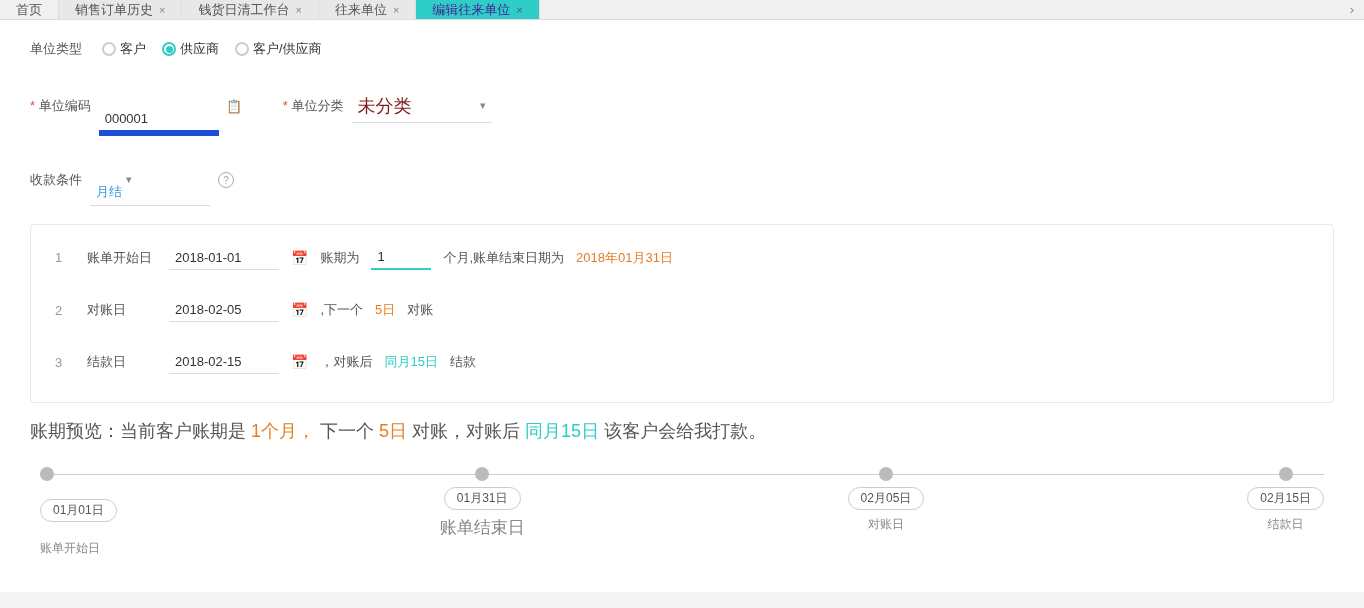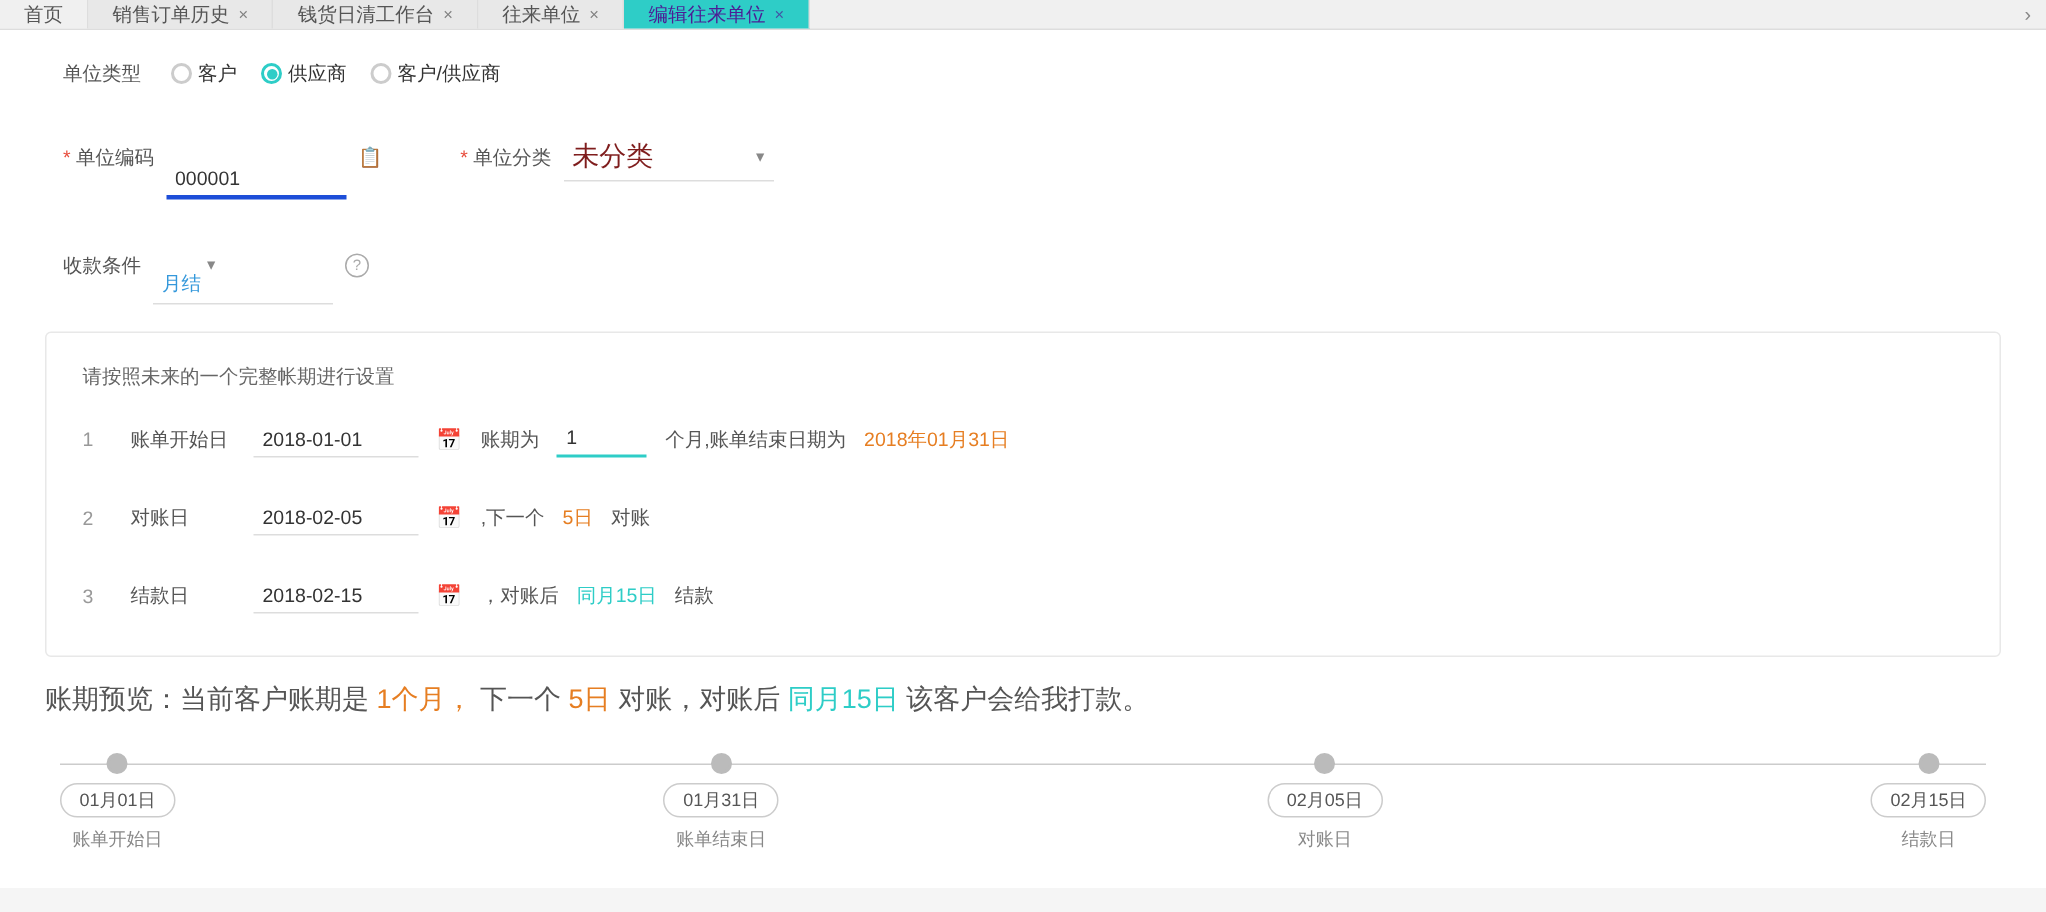--- a/index.html
+++ b/index.html
@@ -63,29 +63,28 @@
       gap: 20px;
     }
     .form-field {
       display: flex;
       align-items: center;
       gap: 8px;
     }
     .form-field label {
       color: #555;
       white-space: nowrap;
-      margin-left: 12px;
     }
     .form-field.required label::before {
       content: '* ';
       color: #e74c3c;
     }
     .form-input {
       border: none;
-      border-bottom: 3px solid #1d4ed8;
+      border-bottom: 6px solid #1d4ed8;
       padding: 4px 6px;
       font-size: 13px;
       outline: none;
       color: #333;
       background: transparent;
       margin-top: 31px;
     }
     .unit-code-input { width: 120px; }
     .unit-name-input { width: 200px; }
 
@@ -292,21 +291,20 @@
       <label class="payment-label">收款条件</label>
       <div class="select-field" style="min-width:120px;">
         <span class="payment-value">月结</span>
         <span class="chevron-down">▾</span>
       </div>
       <span class="question-icon">?</span>
     </div>
   </div>
 
   <div class="card-section">
-    <div class="card-title">请按照未来的一个完整帐期进行设置</div>
 
     <div class="setting-row">
       <span class="row-num">1</span>
       <span class="row-label">账单开始日</span>
       <input type="text" class="date-input" value="2018-01-01" style="">
       <span class="cal-icon">📅</span>
       <span class="row-desc">账期为</span>
       <input type="text" class="month-input" value="1" style="">
       <span class="row-desc">个月,账单结束日期为</span>
       <span class="row-desc highlight-orange">2018年01月31日</span>
@@ -343,34 +341,34 @@
     <span>该客户会给我打款。</span>
   </div>
 
   <div style="position:relative; margin: 0 10px;">
     <div style="position:relative; height: 70px;">
 
       <div style="position:absolute; top:7px; left:0; right:0; height:1px; background:#ccc;"></div>
 
       <div style="display:flex; justify-content:space-between; position:relative;">
 
-        <div style="display:flex; flex-direction:column; align-items:center; gap:6px;">
+        <div style="display:flex; flex-direction:column; gap:18px;">
           <div style="width:14px;height:14px;border-radius:50%;background:#bbb;border:2px solid #bbb;z-index:1;"></div>
           <div style="border:1px solid #ccc;border-radius:12px;padding:2px 12px;font-size:12px;color:#555;background:#fff;white-space:nowrap;">
             <span>01月01日</span>
           </div>
           <span style="font-size:12px;color:#888;white-space:nowrap;">账单开始日</span>
         </div>
 
         <div style="display:flex; flex-direction:column; align-items:center; gap:6px;">
           <div style="width:14px;height:14px;border-radius:50%;background:#bbb;border:2px solid #bbb;z-index:1;"></div>
           <div style="border:1px solid #ccc;border-radius:12px;padding:2px 12px;font-size:12px;color:#555;background:#fff;white-space:nowrap;">
             <span>01月31日</span>
           </div>
-          <span style="font-size:12px;color:#888;white-space:nowrap;">账单结束日</span>
+          <span style="font-size:17px;color:#888;white-space:nowrap;">账单结束日</span>
         </div>
 
         <div style="display:flex; flex-direction:column; align-items:center; gap:6px;">
           <div style="width:14px;height:14px;border-radius:50%;background:#bbb;border:2px solid #bbb;z-index:1;"></div>
           <div style="border:1px solid #ccc;border-radius:12px;padding:2px 12px;font-size:12px;color:#555;background:#fff;white-space:nowrap;">
             <span>02月05日</span>
           </div>
           <span style="font-size:12px;color:#888;white-space:nowrap;">对账日</span>
         </div>
 

